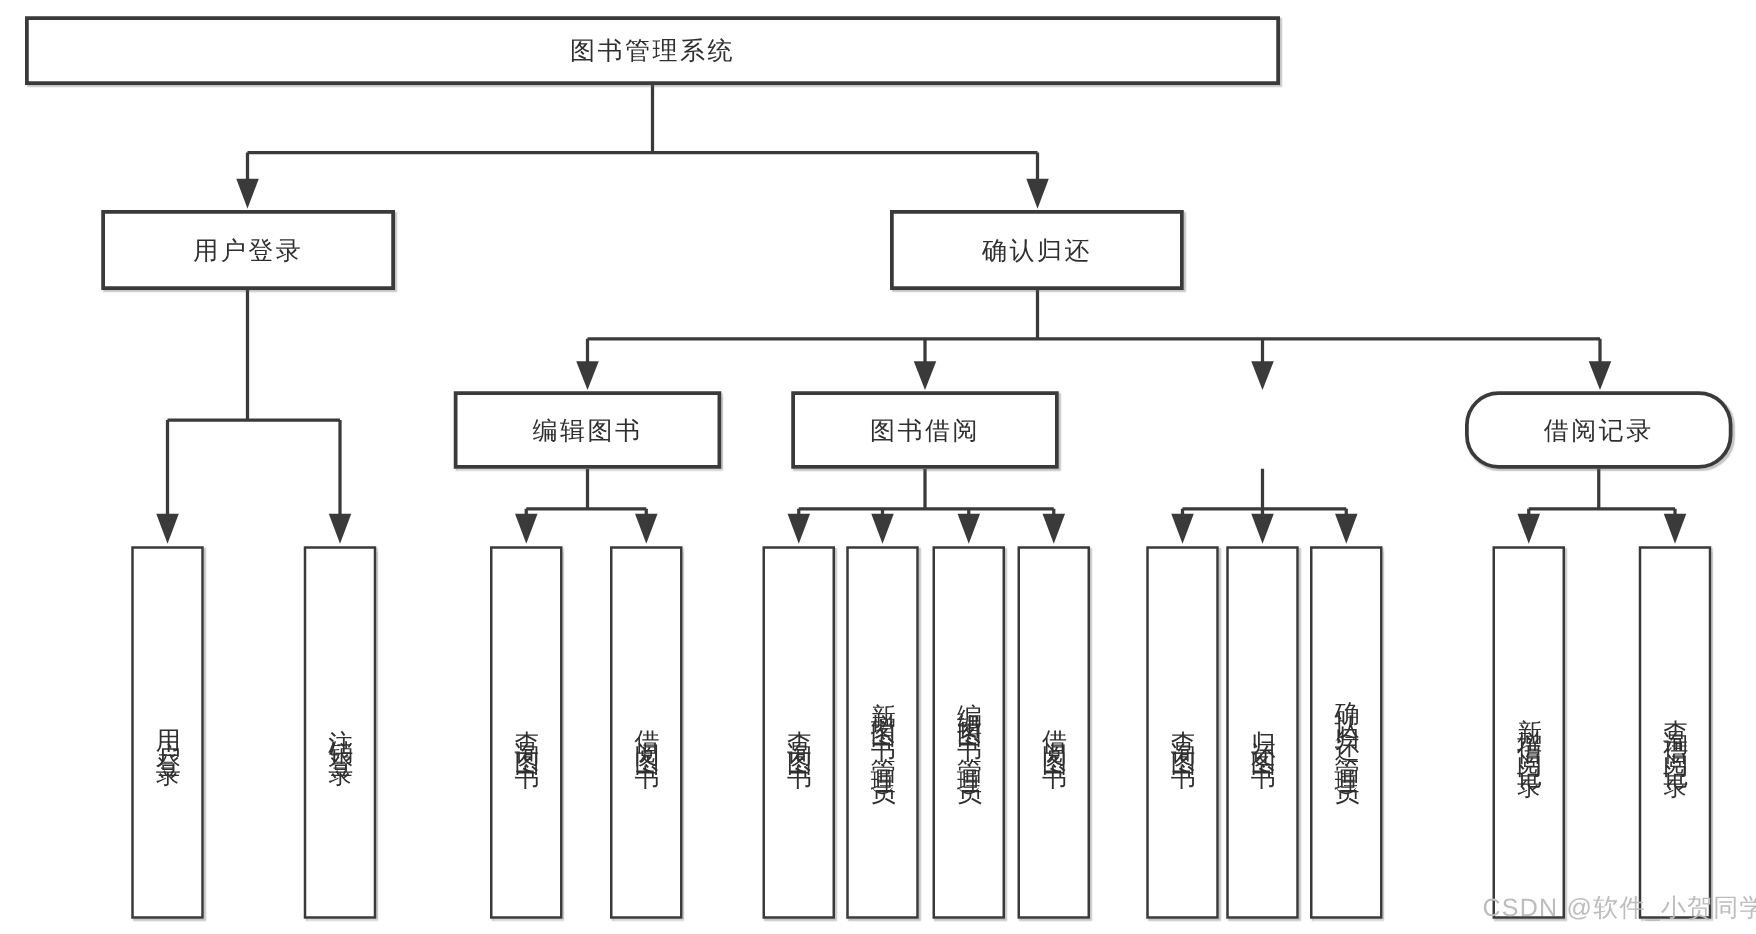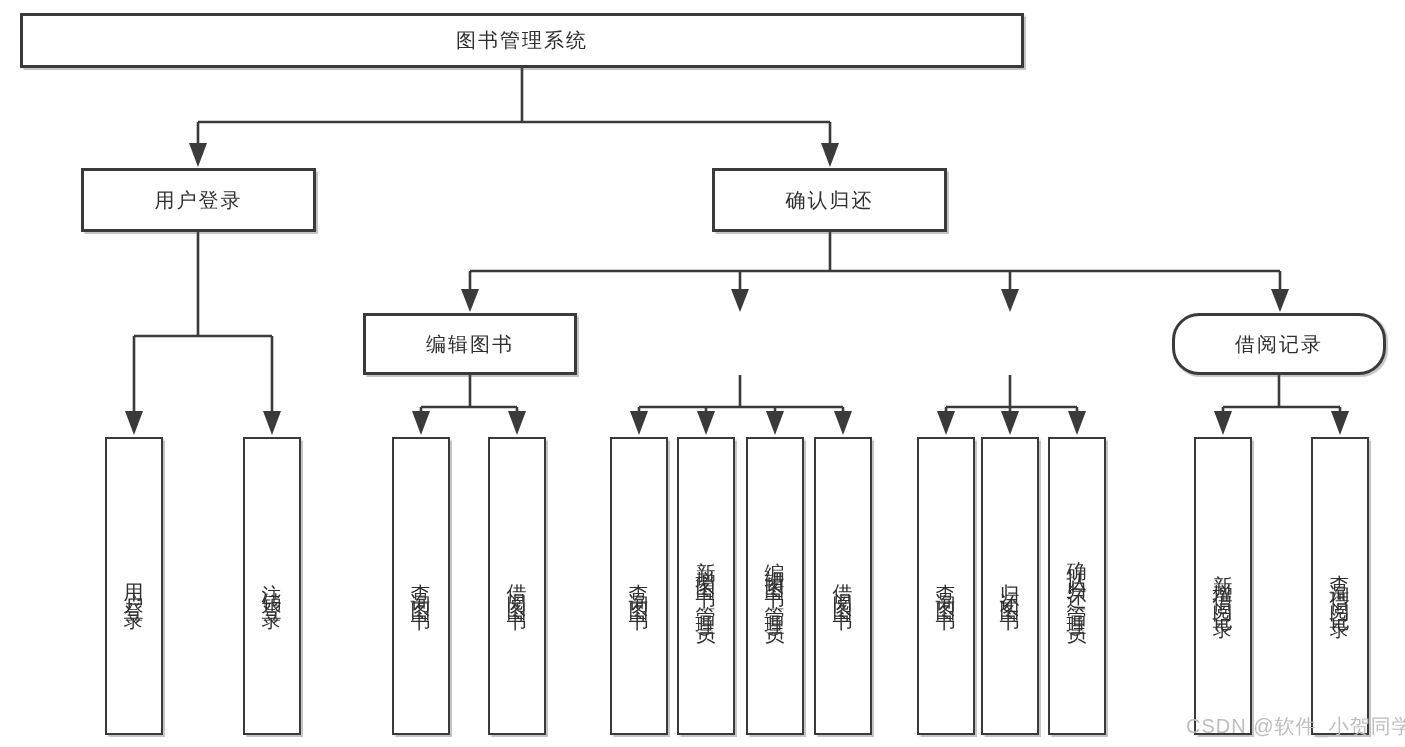--- a/index.html
+++ b/index.html
@@ -116,20 +116,23 @@
   <div class="node hnode l1-login">
     <span>用户登录</span>
   </div>
   <div class="node hnode l1-mgmt">
     <span>确认归还</span>
   </div>
 
   <div class="node hnode l2 l2-recommend">
     <span>编辑图书</span>
   </div>
+  <div class="node hnode l2 l2-borrow">
+    <span>图书借阅</span>
+  </div>
   <div class="node hnode l2 l2-records">
     <span>借阅记录</span>
   </div>
 
   <div class="node leaf leaf-x105">
     <span>用户登录</span>
   </div>
   <div class="node leaf leaf-x243">
     <span>注销登录</span>
   </div>

